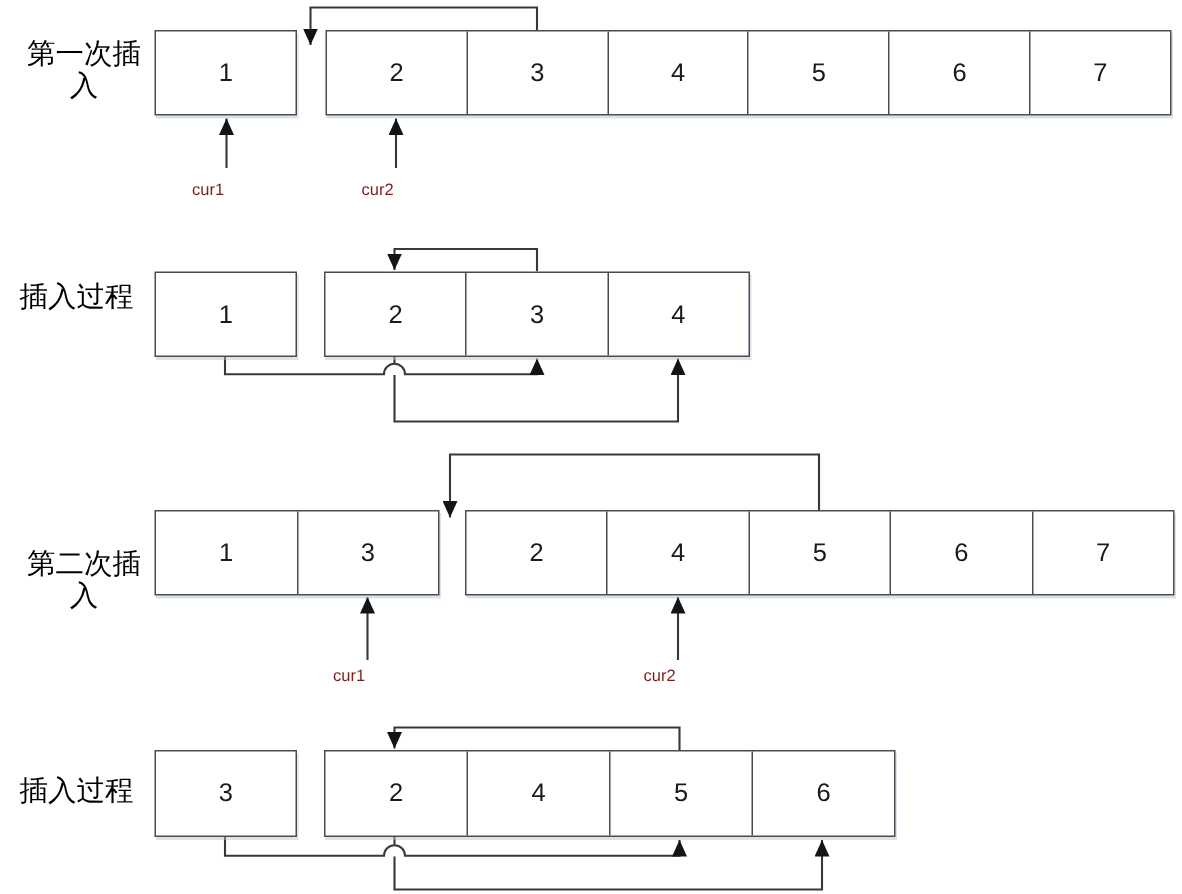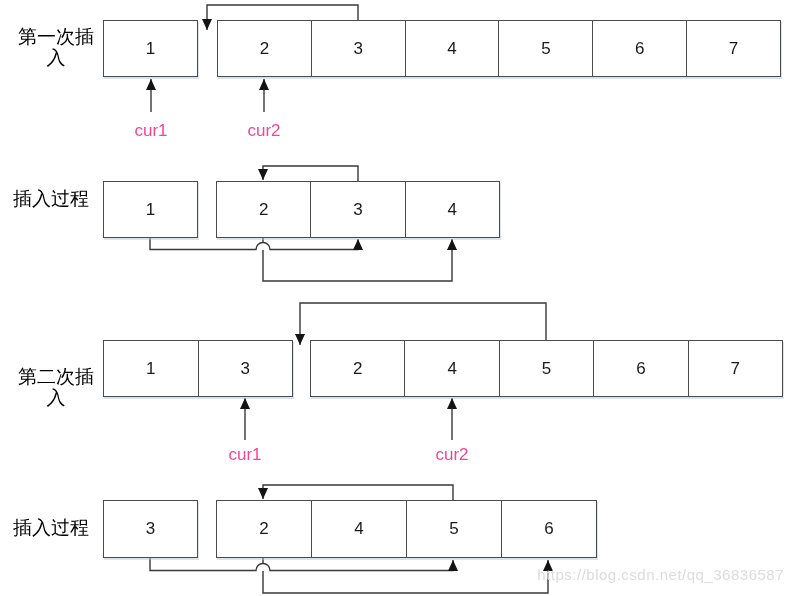--- a/index.html
+++ b/index.html
@@ -19,22 +19,22 @@
     flex:1;display:flex;align-items:center;justify-content:center;
     font-size:17px;color:#1a1a1a;
   }
   .cell + .cell{border-left:1.6px solid #4b4b4b;}
   .box span{font-size:17px;color:#1a1a1a;}
   .rowlabel{
     position:absolute;font-size:19px;line-height:21px;color:#000;
     text-align:center;white-space:nowrap;
   }
   .ptr-label{
-    position:absolute;width:46px;text-align:center;
-    font-size:17px;color:#ec4899;
+    position:absolute;width:46px;text-align:left;
+    font-size:11px;color:#7f1d1d;
   }
   .watermark{
     position:absolute;right:4px;top:566px;font-size:15px;
     color:#dcdcdc;letter-spacing:0.5px;
   }
 </style>
 </head>
 <body>
 
 <div class="stage">
@@ -123,15 +123,14 @@
   <div class="box" style="left:103px;top:500px;width:95px;height:58px">
     <span>3</span>
   </div>
   <div class="group" style="left:216px;top:500px;width:381px;height:58px">
     <div class="cell">2</div>
     <div class="cell">4</div>
     <div class="cell">5</div>
     <div class="cell">6</div>
   </div>
 
-  <div class="watermark">https://blog.csdn.net/qq_36836587</div>
 
 </div>
 
 </body></html>

